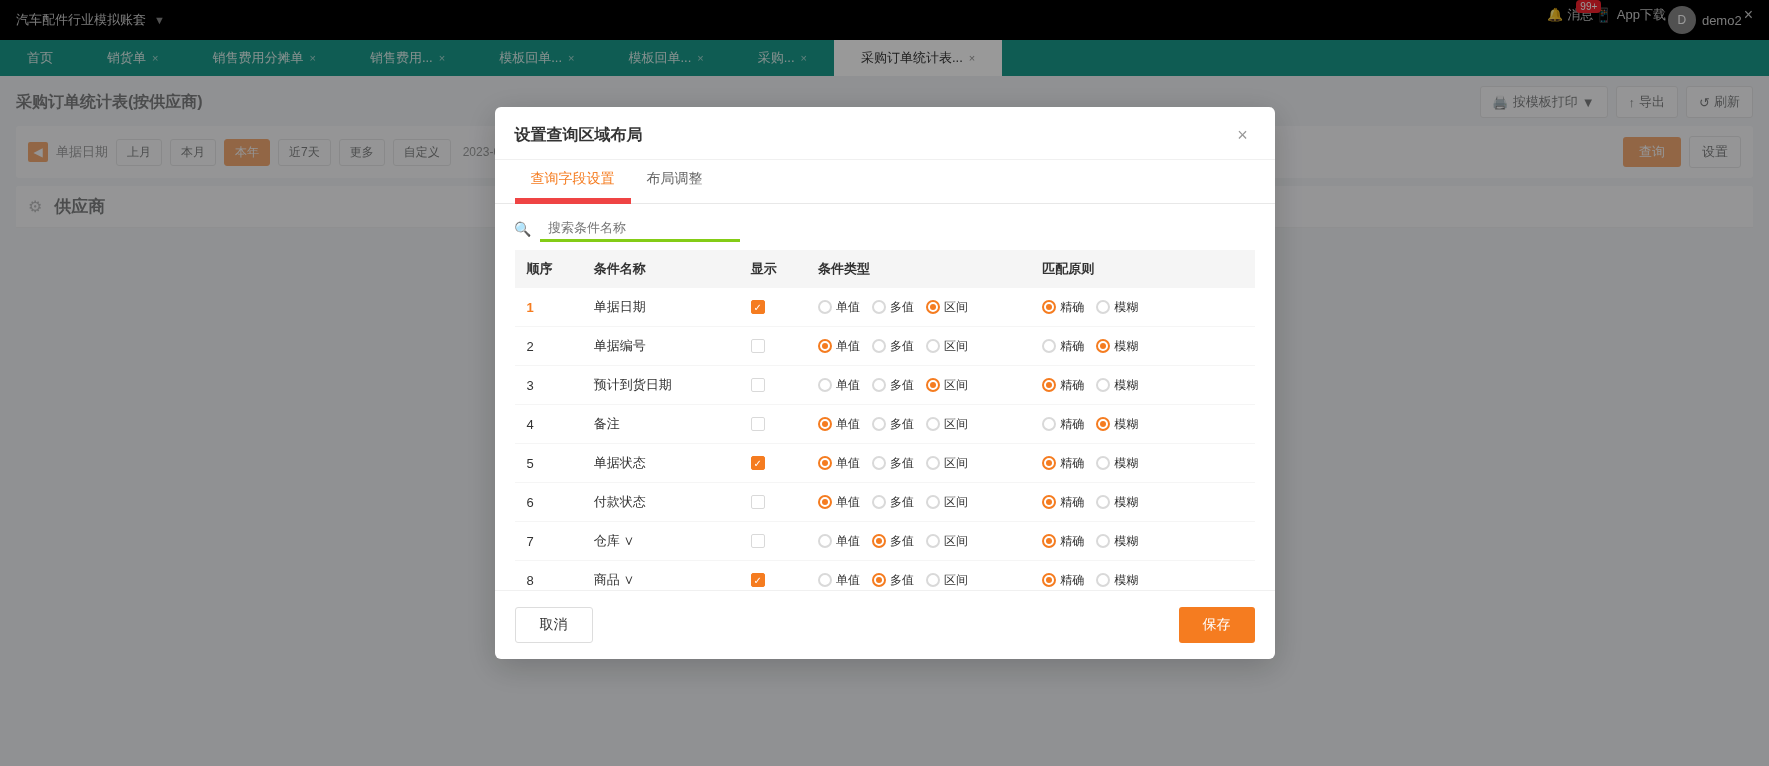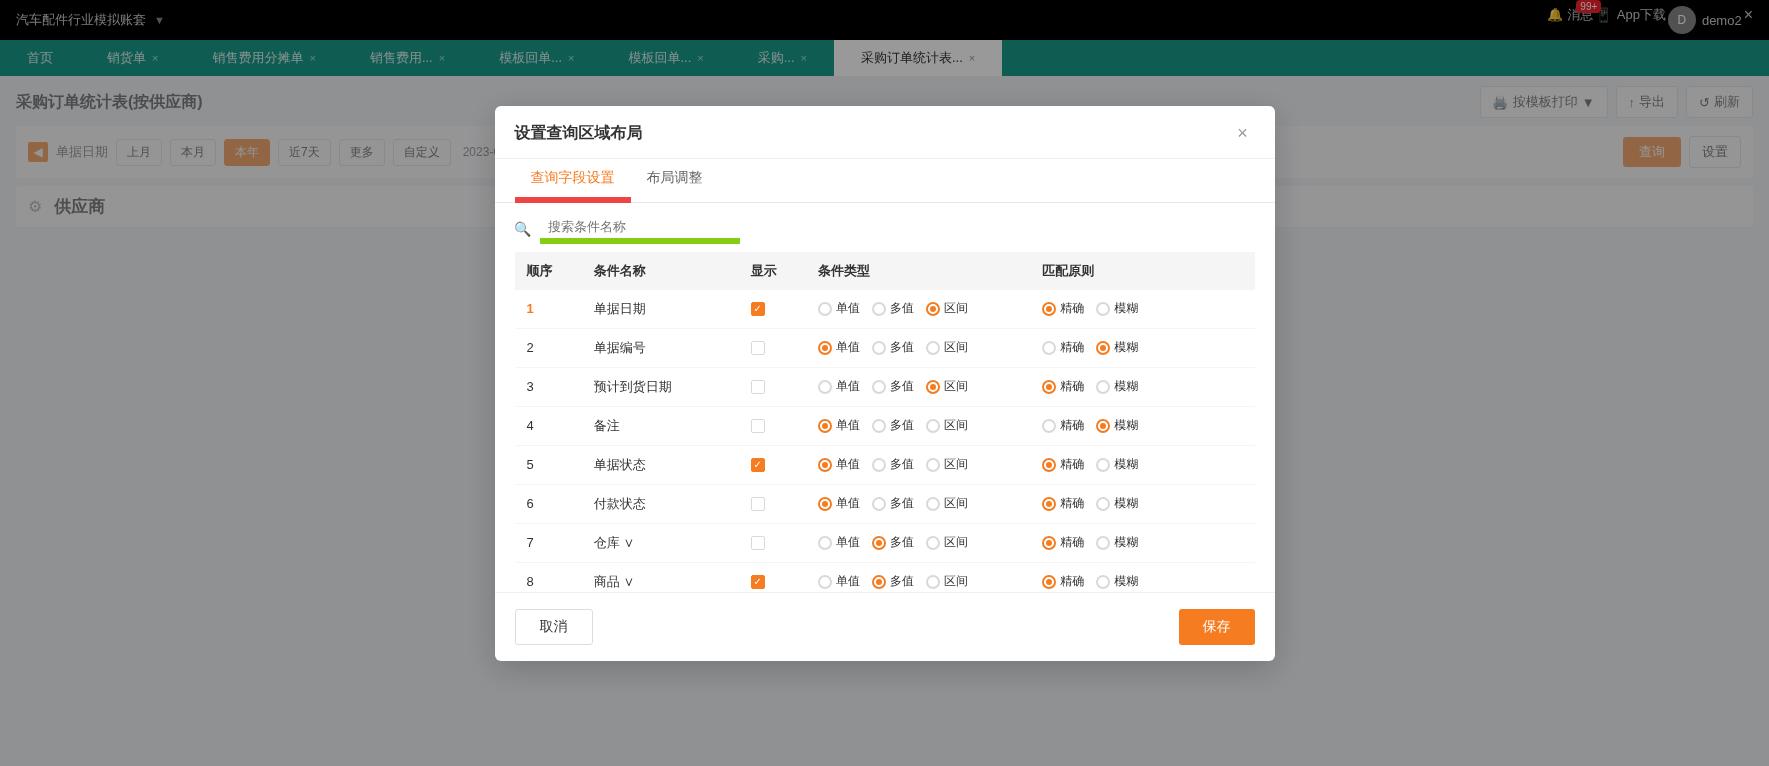--- a/index.html
+++ b/index.html
@@ -309,21 +309,21 @@
       display: flex;
       align-items: center;
       gap: 8px;
     }
     .search-icon-wrap {
       color: #999;
       font-size: 14px;
     }
     .search-input {
       border: none;
-      border-bottom: 6px solid #84cc16;
+      border-bottom: 3px solid #84cc16;
       padding: 4px 8px;
       font-size: 13px;
       width: 200px;
       outline: none;
       color: #4c1d95;
     }
 
     
     .modal-table-wrap {
       flex: 1;

